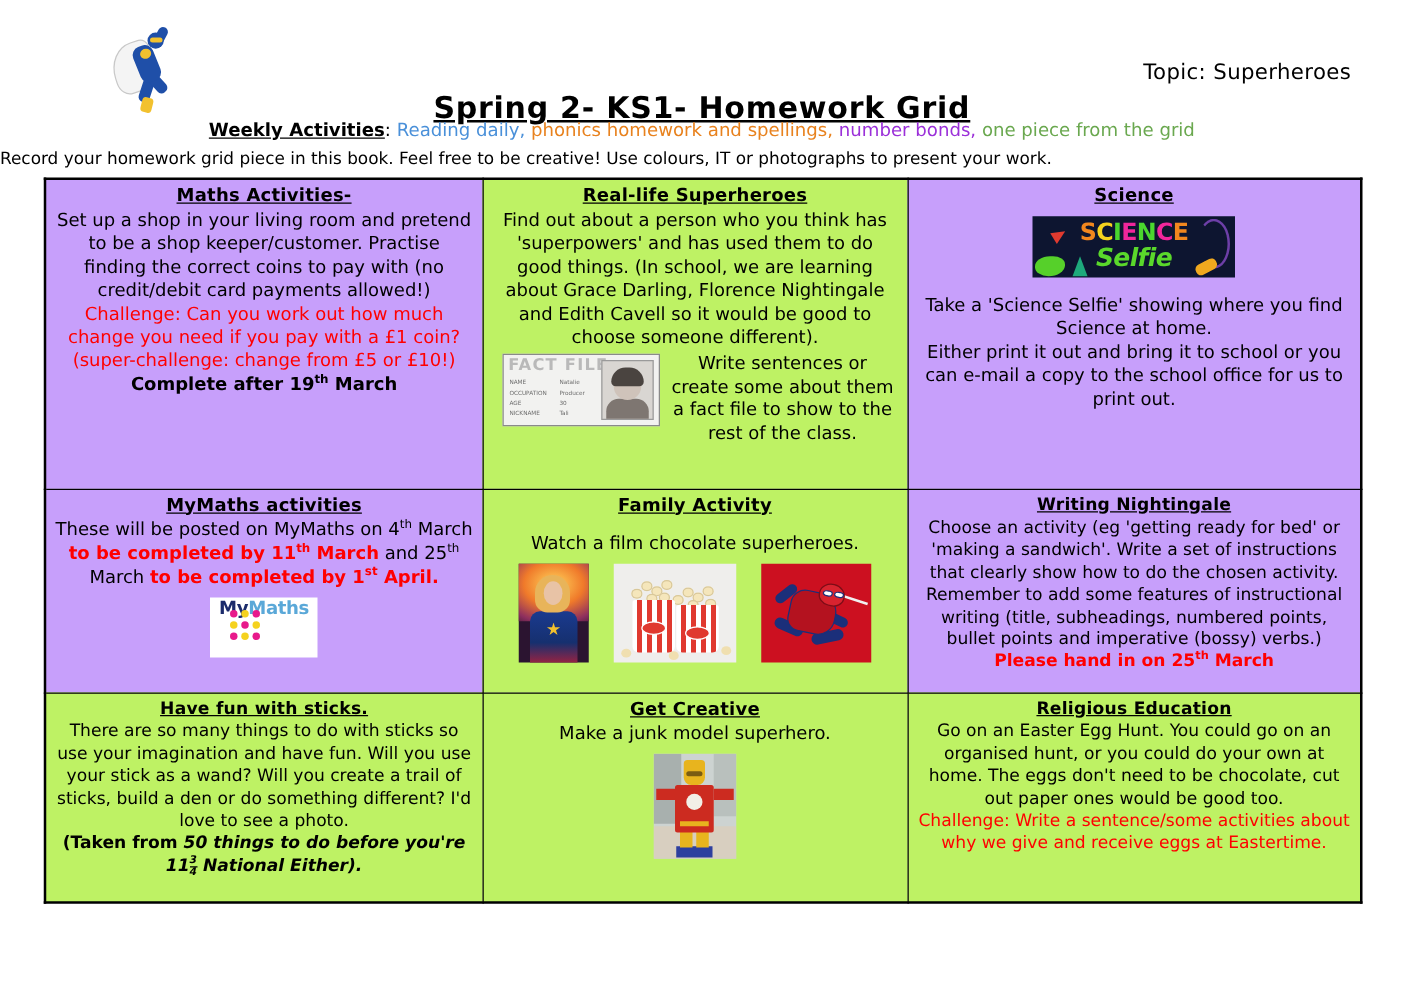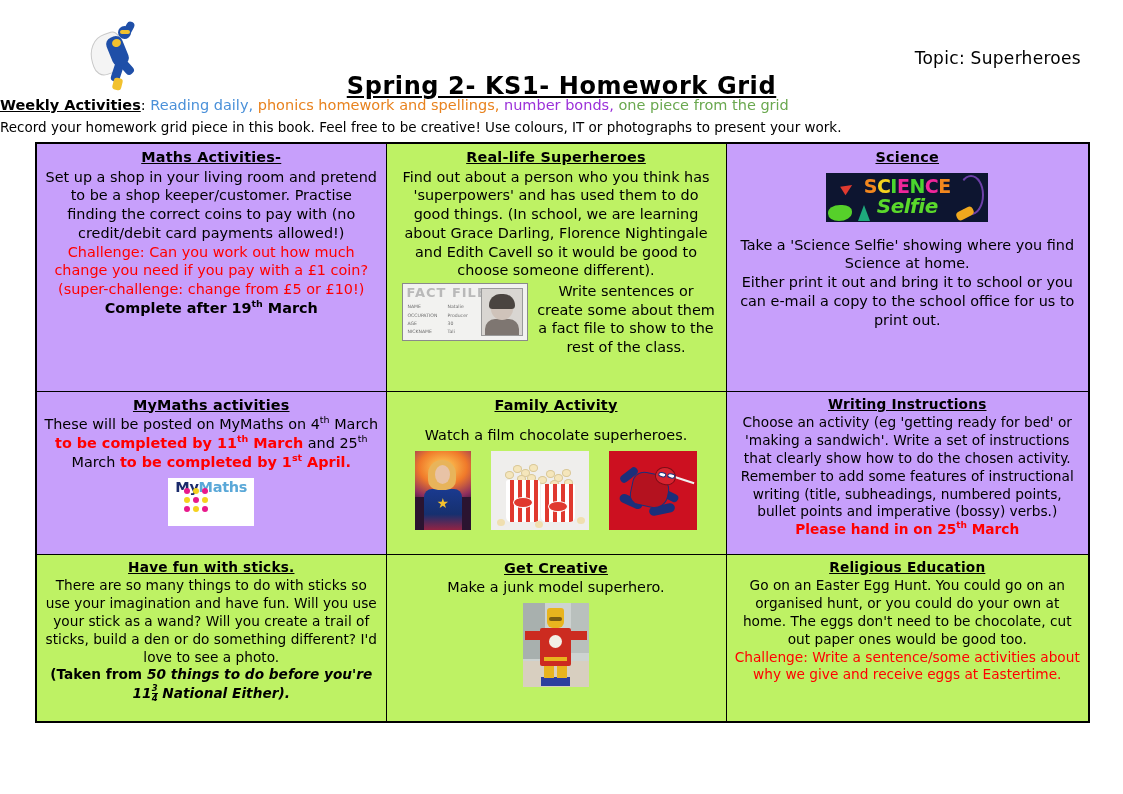--- a/index.html
+++ b/index.html
@@ -26,21 +26,21 @@
   }
   .doc-title {
     position: absolute; left: 0; right: 0; top: 72px;
     text-align: center;
     font-size: 24px; font-weight: bold; color: #000;
     text-decoration: underline;
     letter-spacing: .6px;
   }
   .weekly {
     position: absolute; left: 0; right: 0; top: 97px;
-    text-align: left; font-size: 14.5px; color: #000;
+    text-align: center; font-size: 14.5px; color: #000;
   }
   .weekly .lbl { font-weight: bold; text-decoration: underline; }
   .weekly .c1 { color: #4a90d9; }
   .weekly .c2 { color: #e8821e; }
   .weekly .c3 { color: #9b30d9; }
   .weekly .c4 { color: #6aa84f; }
   .record {
     position: absolute; left: 0; right: 0; top: 119px;
     font-size: 13.5px; color: #000;
   }
@@ -517,21 +517,21 @@
               <span class="sm-body"></span>
               <span class="sm-head">
                 <span class="sm-eye" style="left:2px; top:5px;"></span>
                 <span class="sm-eye" style="left:11px; top:4px;"></span>
               </span>
             </span>
           </div>
         </td>
 
         <td class="purple t14">
-          <span class="cell-title">Writing Instructions</span>
+          <span class="cell-title">Writing Nightingale</span>
           <span>Choose an activity (eg 'getting ready for bed' or 'making a sandwich'. Write a set of instructions that clearly show how to do the chosen activity. Remember to add some features of instructional writing (title, subheadings, numbered points, bullet points and imperative (bossy) verbs.)</span>
           <div class="red b"><span>Please hand in on 25</span><sup>th</sup><span> March</span></div>
         </td>
       </tr>
 
       <tr class="row3">
 
         <td class="white t14">
           <span class="cell-title">Have fun with sticks.</span>
           <span>There are so many things to do with sticks so use your imagination and have fun. Will you use your stick as a wand? Will you create a trail of sticks, build a den or do something different? I'd love to see a photo.</span>

